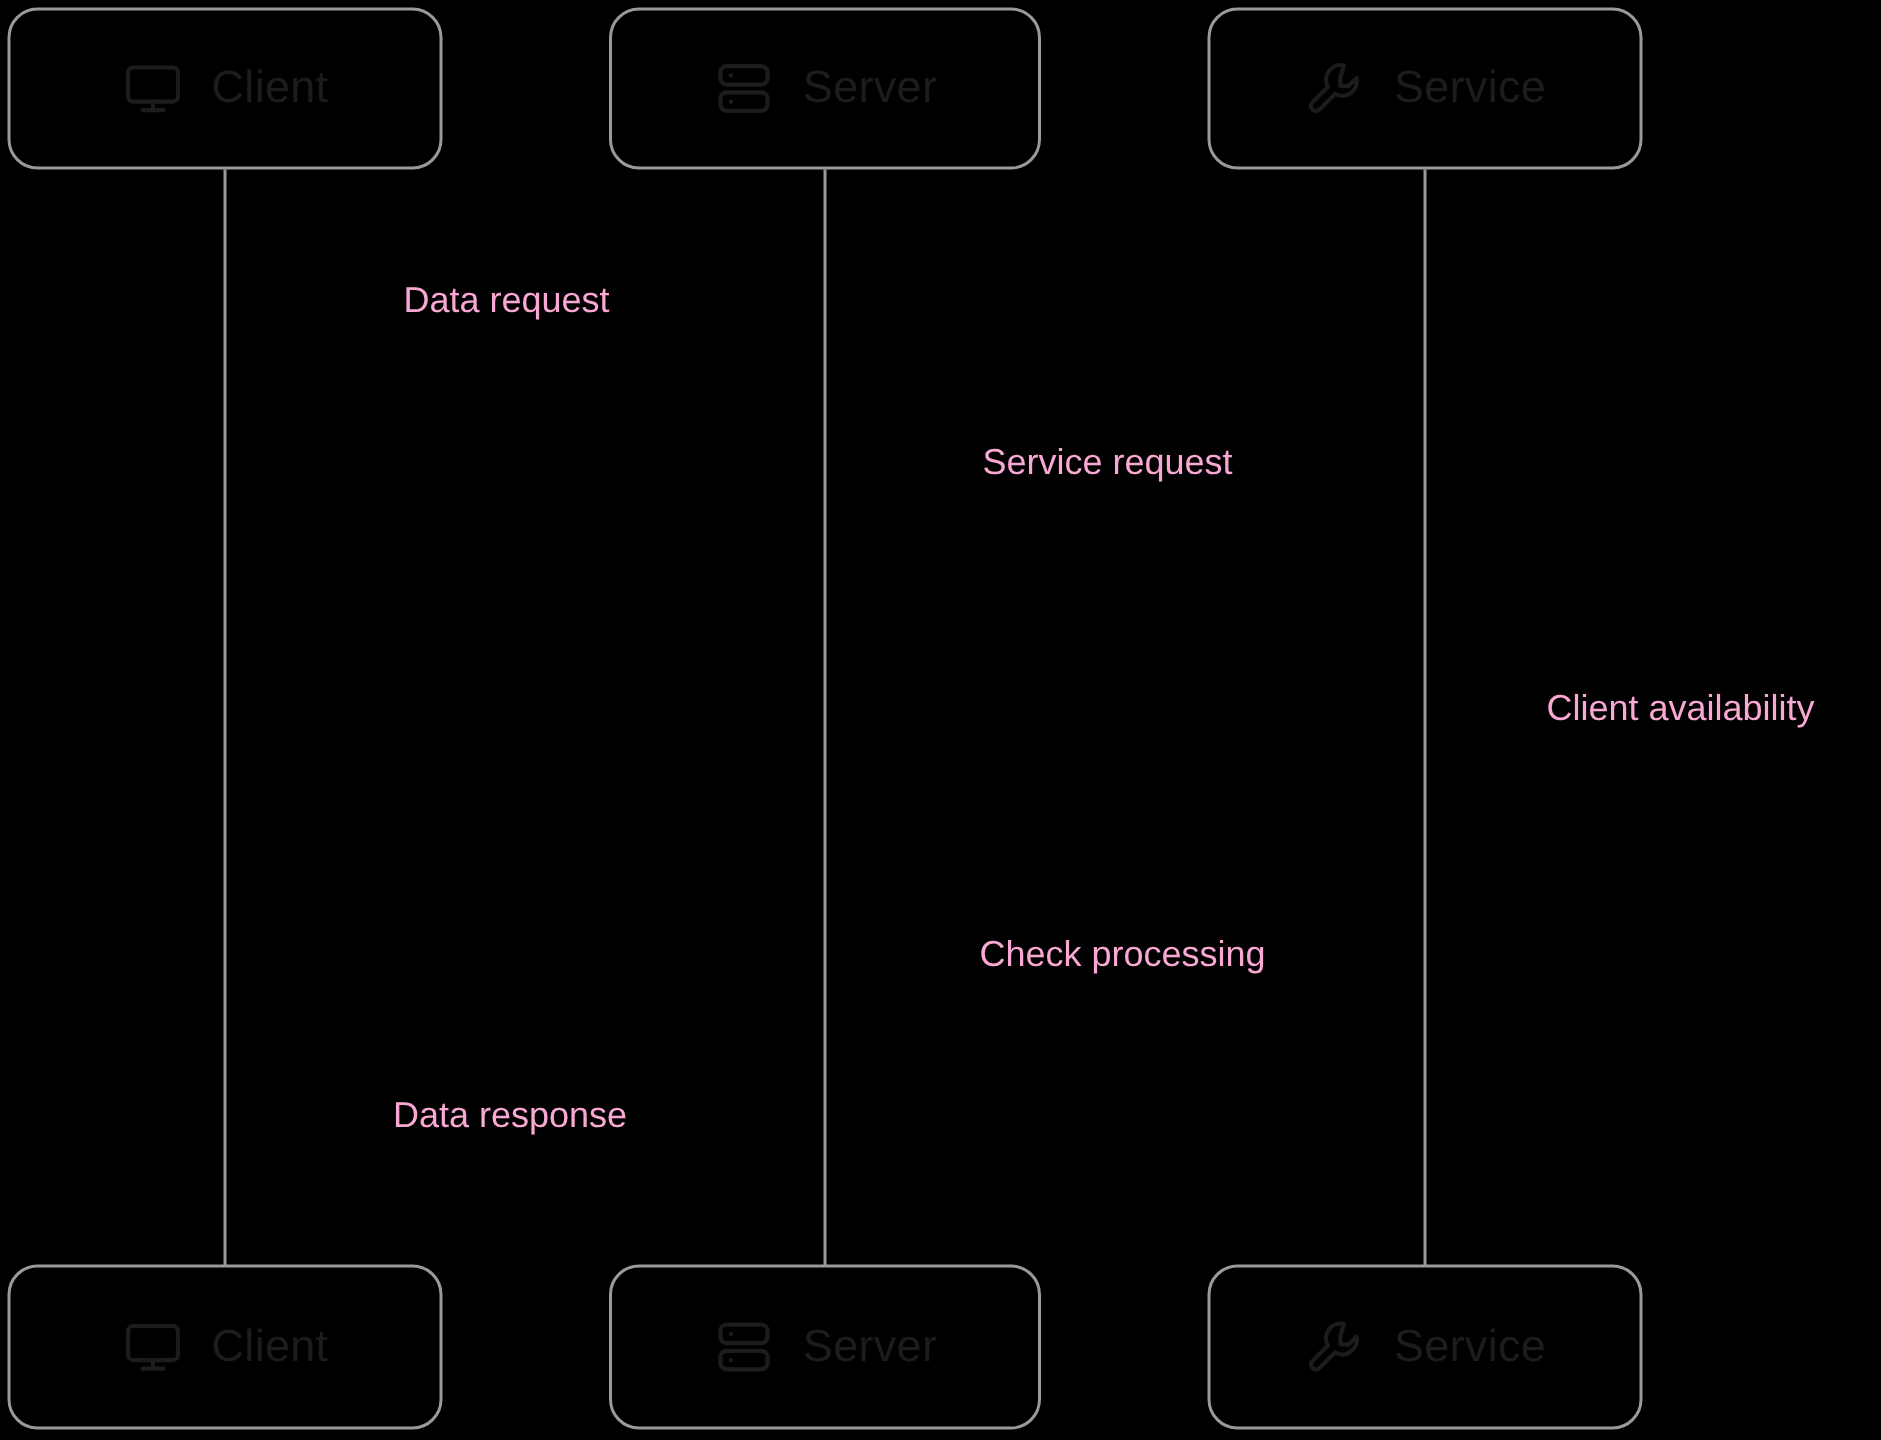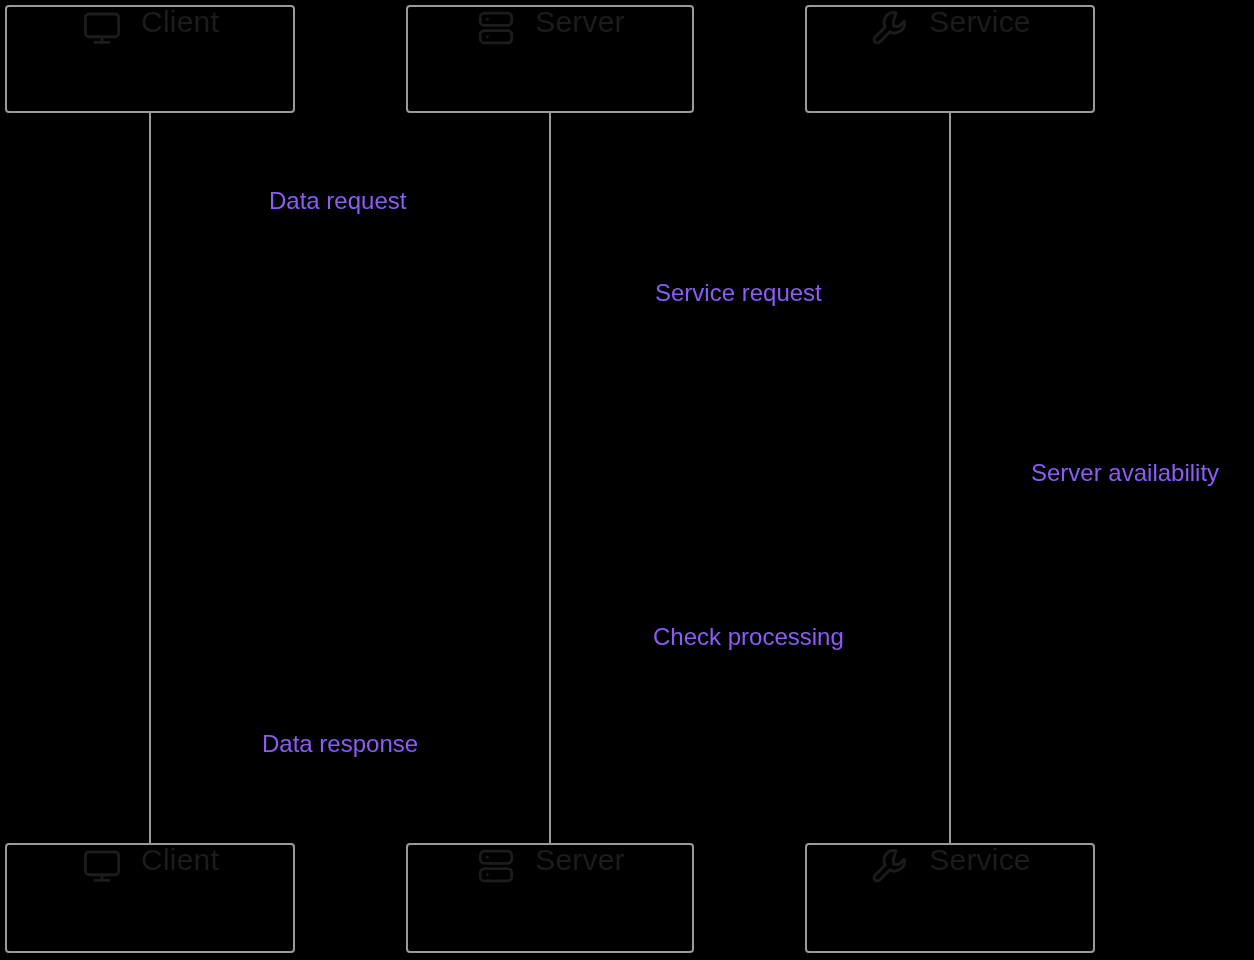--- a/index.html
+++ b/index.html
@@ -19,23 +19,24 @@
     width: 1254px;
     height: 960px;
     background: #000000;
   }
 
   
   .participant {
     position: absolute;
     box-sizing: border-box;
     border: 2px solid #9a9a9a;
-    border-radius: 4px;
+    border-radius: 20px;
     background: #000000;
     display: flex;
+    align-items: center;
     justify-content: center;
     gap: 18px;
   }
   .participant .p-icon {
     display: block;
     width: 42px;
     height: 42px;
     flex: 0 0 auto;
     color: #1c1c1c;
   }
@@ -71,25 +72,25 @@
   }
   #lifeline-client  { left: 149px; }
   #lifeline-server  { left: 549px; }
   #lifeline-service { left: 949px; }
 
   
   .message-label {
     position: absolute;
     font-size: 24px;
     line-height: 1;
-    color: #8b5cf6;
+    color: #f9a8d4;
     white-space: nowrap;
   }
   #msg-data-request      { left: 269px;  top: 189px; }
-  #msg-service-request   { left: 655px;  top: 281px; }
+  #msg-service-request   { left: 655px;  top: 297px; }
   #msg-check-availability{ left: 1031px; top: 461px; }
   #msg-data-processing   { left: 653px;  top: 625px; }
   #msg-data-response     { left: 262px;  top: 732px; text-align: right; }
 </style>
 </head>
 <body>
 
 <div id="diagram">
 
   <div class="lifeline" id="lifeline-client"></div>
@@ -157,19 +158,19 @@
         <path d="M15.4 3.2a5.6 5.6 0 0 0-6.1 8.2L3.4 17.3a1.9 1.9 0 0 0 2.7 2.7l5.9-5.9a5.6 5.6 0 0 0 8.2-6.1l-3.1 3.1-3-0.1-0.1-3z"></path>
       </svg>
     </span>
     <span class="p-label">Service</span>
   </div>
 
   <div class="message-label" id="msg-data-request">Data request</div>
 
   <div class="message-label" id="msg-service-request">Service request</div>
 
-  <div class="message-label" id="msg-check-availability">Server availability</div>
+  <div class="message-label" id="msg-check-availability">Client availability</div>
 
   <div class="message-label" id="msg-data-processing">Check processing</div>
 
   <div class="message-label" id="msg-data-response">Data response</div>
 
 </div>
 
 </body></html>

